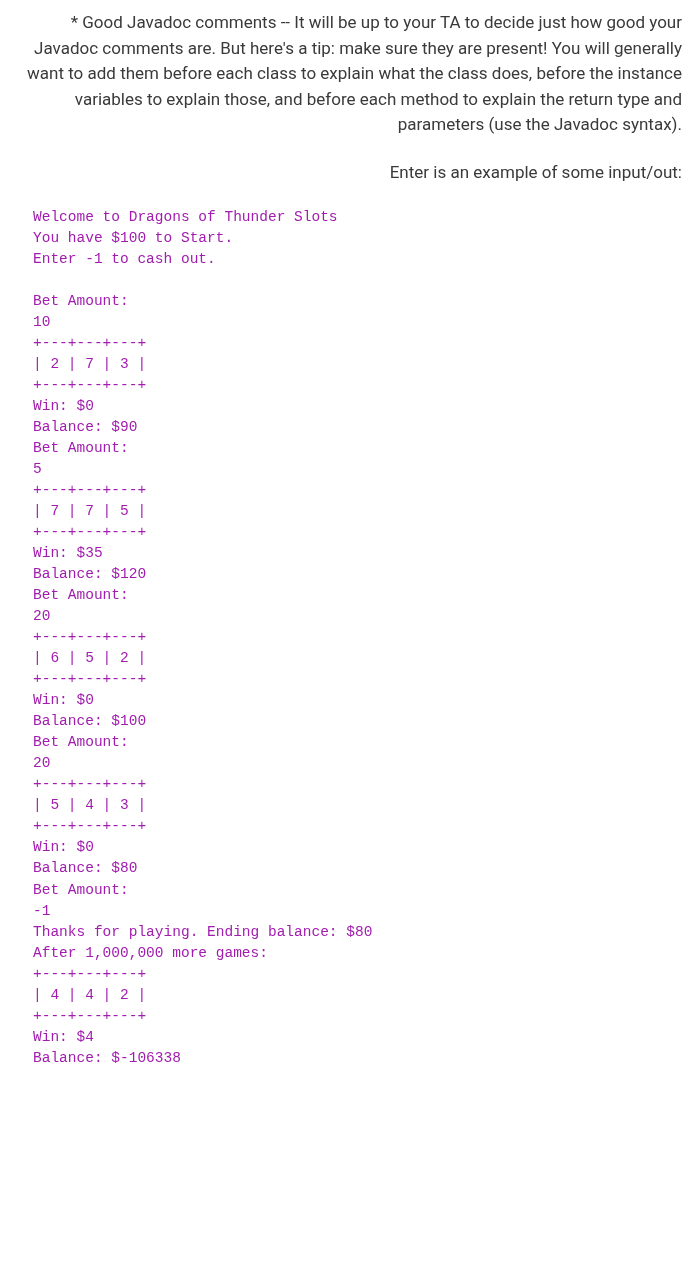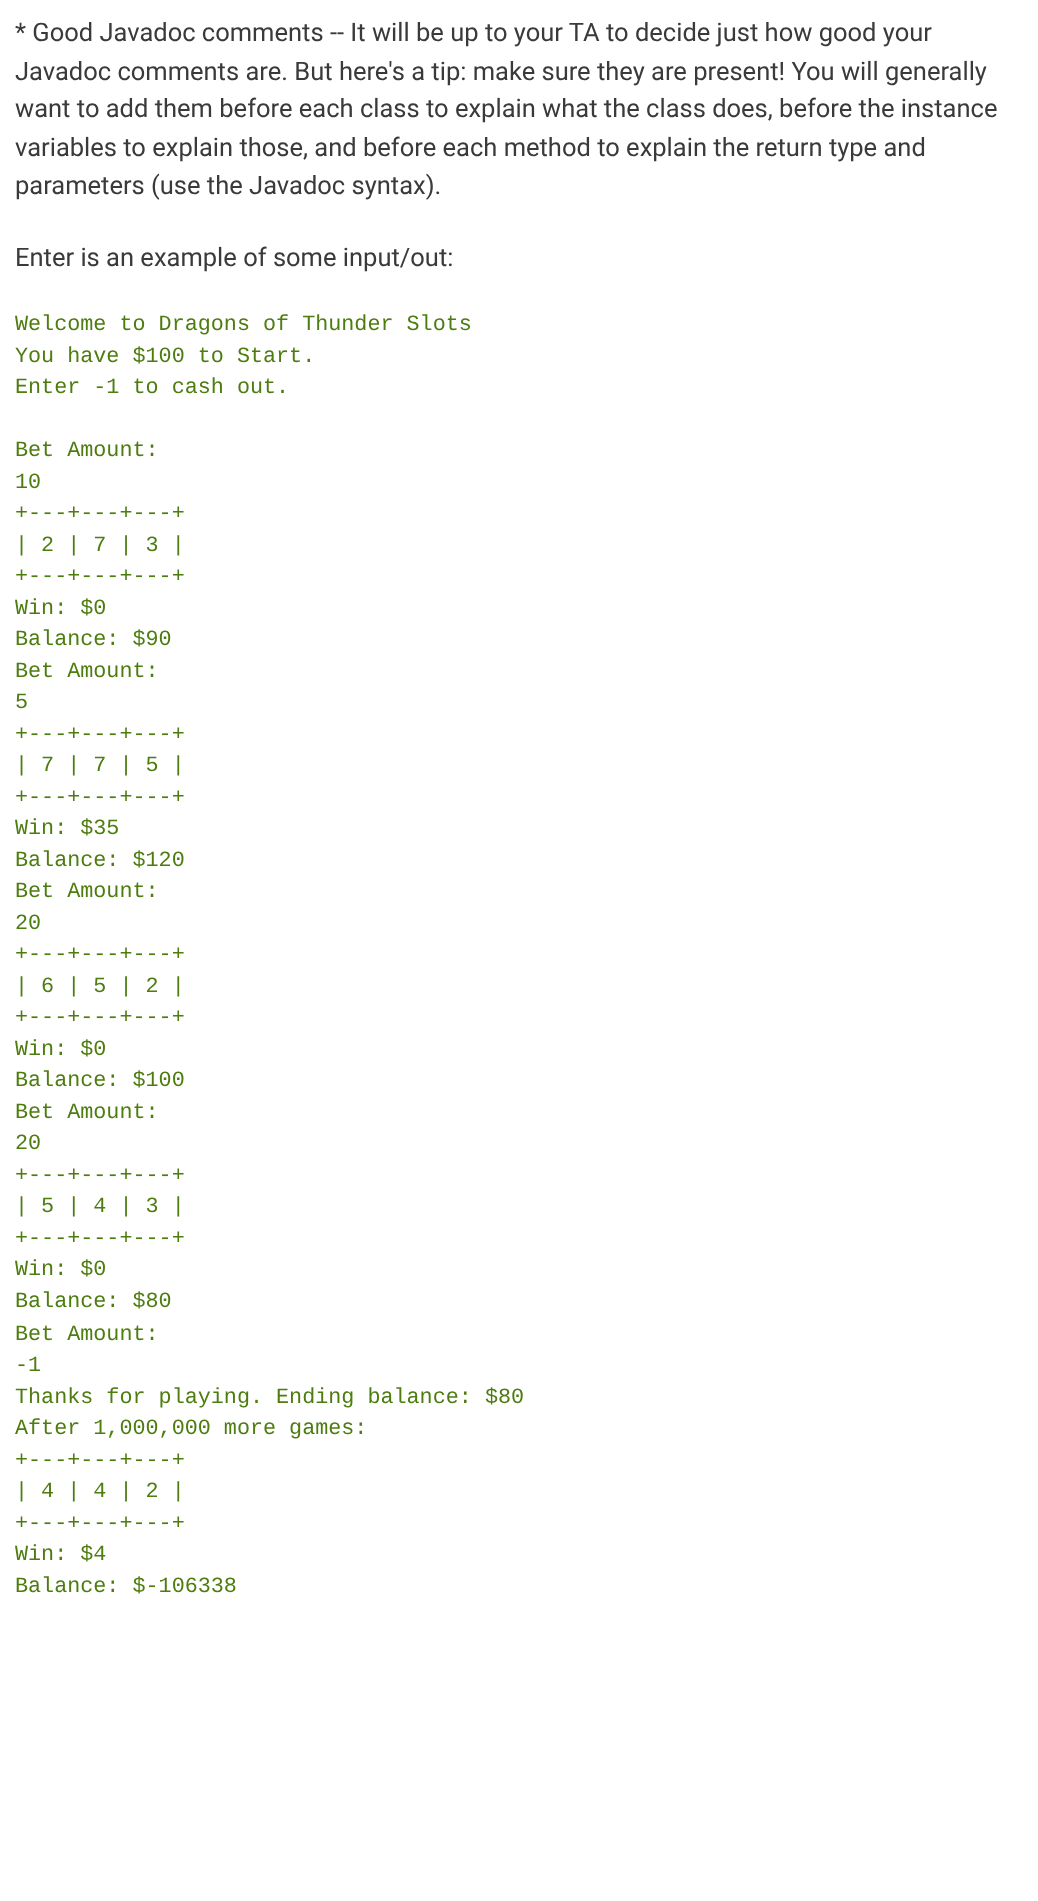--- a/index.html
+++ b/index.html
@@ -8,27 +8,29 @@
     background: #ffffff;
     color: #3a3a3a;
     padding: 10px;
     width: 692px;
   }
   .paragraph {
     font-size: 17px;
     line-height: 1.5;
     color: #3a3a3a;
     margin-bottom: 22px;
+    text-align: right;
   }
   pre.code-block {
     font-family: "Menlo", "Consolas", "Courier New", monospace;
     font-size: 14.5px;
     line-height: 1.45;
-    color: #4d7c0f;
+    color: #a21caf;
     white-space: pre;
+    margin-left: 23px;
   }
 </style>
 </head>
 <body>
 
 <p class="paragraph">* Good Javadoc comments -- It will be up to your TA to decide just how good your Javadoc comments are. But here's a tip: make sure they are present! You will generally want to add them before each class to explain what the class does, before the instance variables to explain those, and before each method to explain the return type and parameters (use the Javadoc syntax).</p>
 
 <p class="paragraph">Enter is an example of some input/out:</p>
 
 <pre class="code-block">Welcome to Dragons of Thunder Slots

